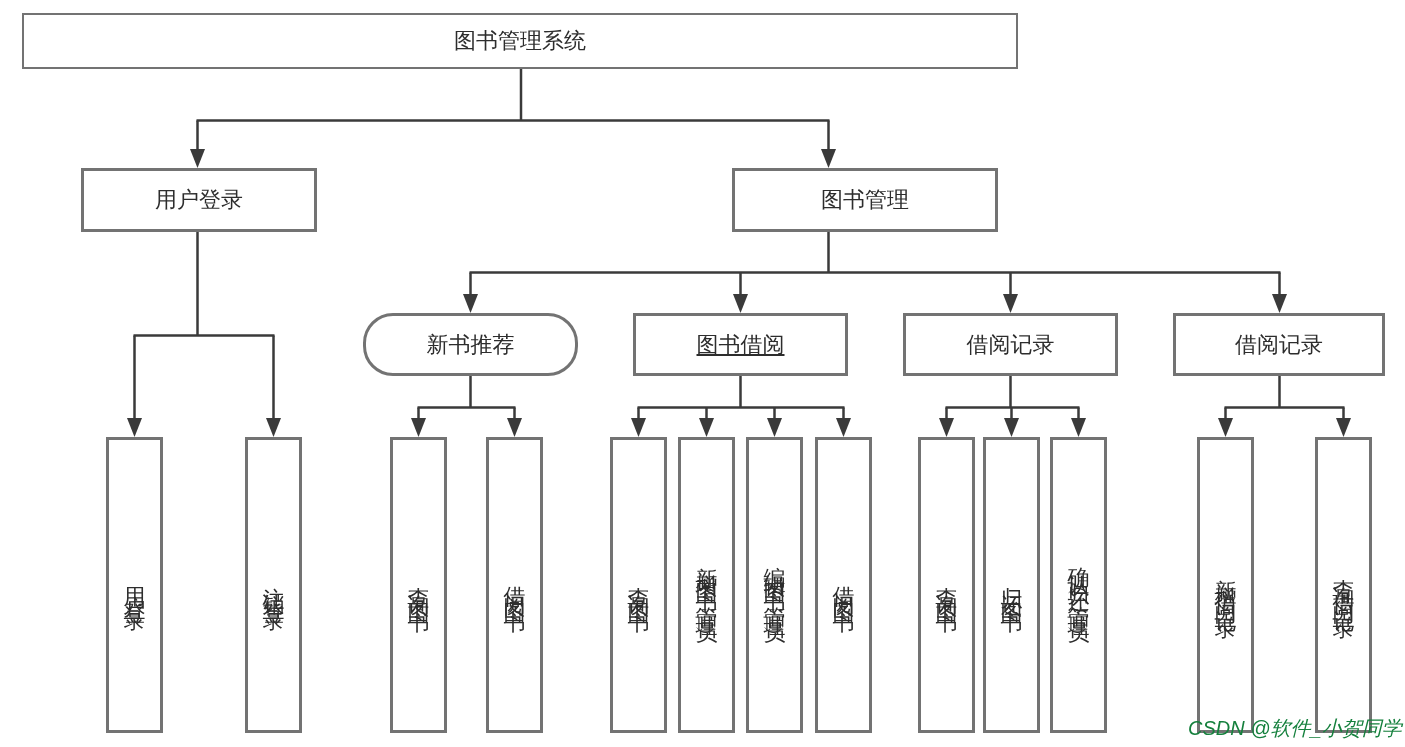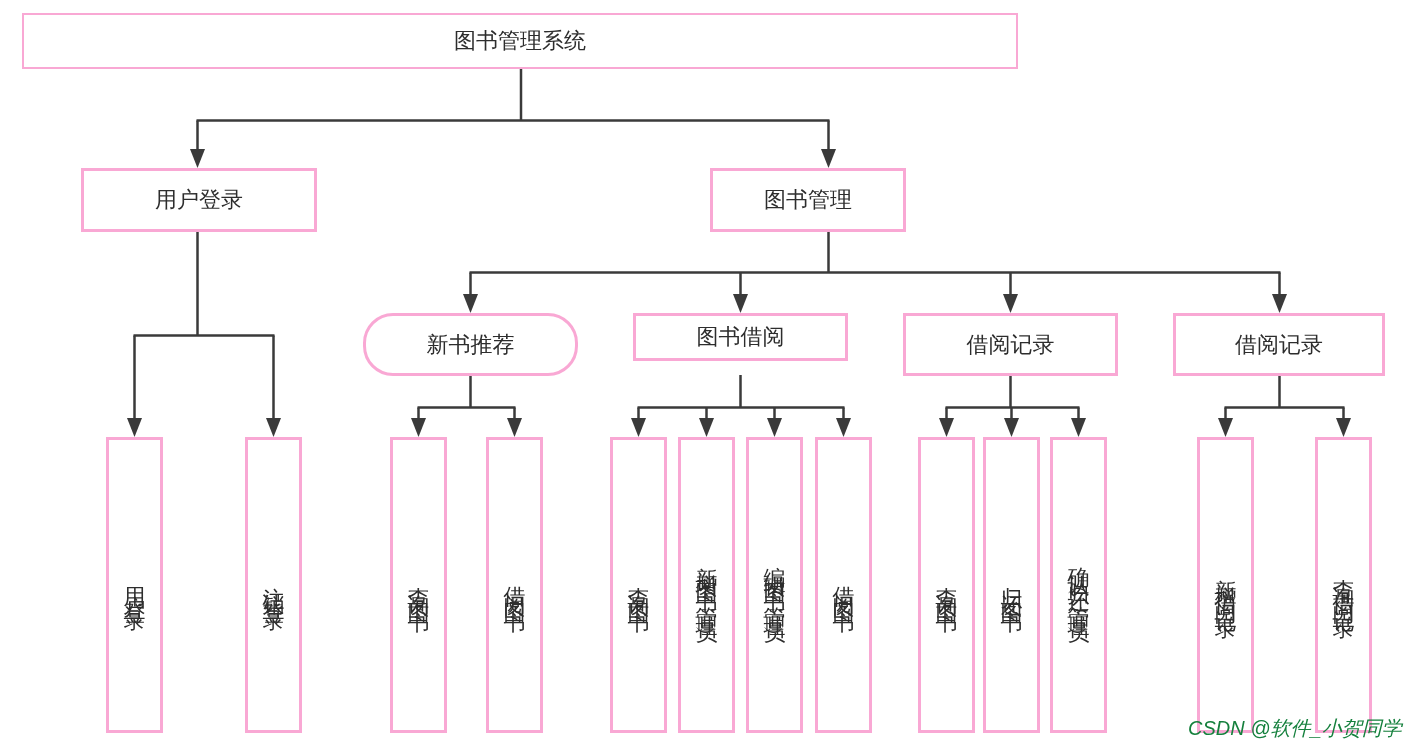--- a/index.html
+++ b/index.html
@@ -16,42 +16,42 @@
     left: 0; top: 0;
     width: 1405px; height: 747px;
     pointer-events: none;
   }
   .connectors path { stroke: #3a3a3a; stroke-width: 2.5; fill: none; }
   .connectors path.arrowhead { fill: #3a3a3a; stroke: none; }
   .box {
     position: absolute;
     box-sizing: border-box;
     background: #ffffff;
-    border: 3px solid #f9a8d4;
+    border: 3px solid #737373;
     display: flex;
     align-items: center;
     justify-content: center;
     color: #2d2d2d;
     font-size: 22px;
   }
   .box.root { border-width: 2px; font-size: 22px; }
   .v-box span {
     writing-mode: vertical-rl;
     text-orientation: mixed;
     letter-spacing: 8px;
     font-size: 22px;
     line-height: 1;
     white-space: nowrap;
   }
   
   #n-root   { left: 22px;   top: 13px;  width: 996px; height: 56px; }
   #n-login  { left: 81px;   top: 168px; width: 236px; height: 64px; }
-  #n-mgmt   { left: 710px;  top: 168px; width: 196px; height: 64px; }
+  #n-mgmt   { left: 732px;  top: 168px; width: 266px; height: 64px; }
   #n-newrec { left: 363px;  top: 313px; width: 215px; height: 63px; border-radius: 30px; }
-  #n-borrow { left: 633px;  top: 313px; width: 215px; height: 48px; }
+  #n-borrow { left: 633px;  top: 313px; width: 215px; height: 63px; text-decoration: underline; }
   #n-current{ left: 903px;  top: 313px; width: 215px; height: 63px; }
   #n-record { left: 1173px; top: 313px; width: 212px; height: 63px; }
   .v-box { top: 437px; width: 57px; height: 296px; }
   #l-1  { left: 106px;  }
   #l-2  { left: 245px;  }
   #l-3  { left: 390px;  }
   #l-4  { left: 486px;  }
   #l-5  { left: 610px;  }
   #l-6  { left: 678px;  }
   #l-7  { left: 746px;  }

